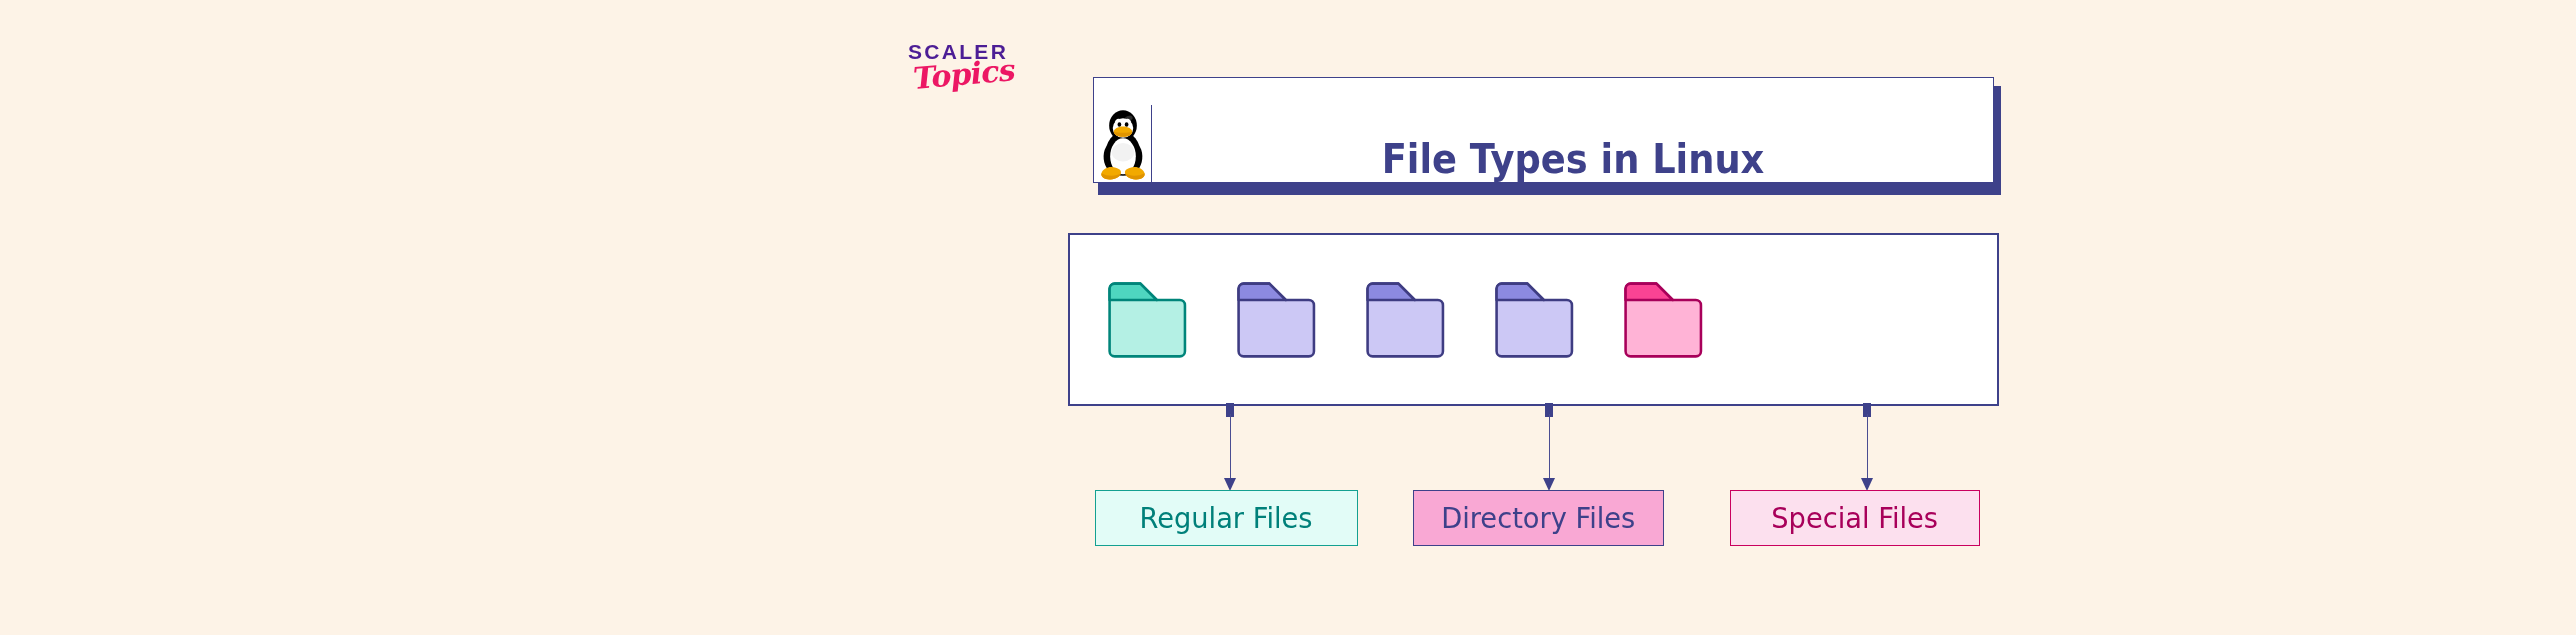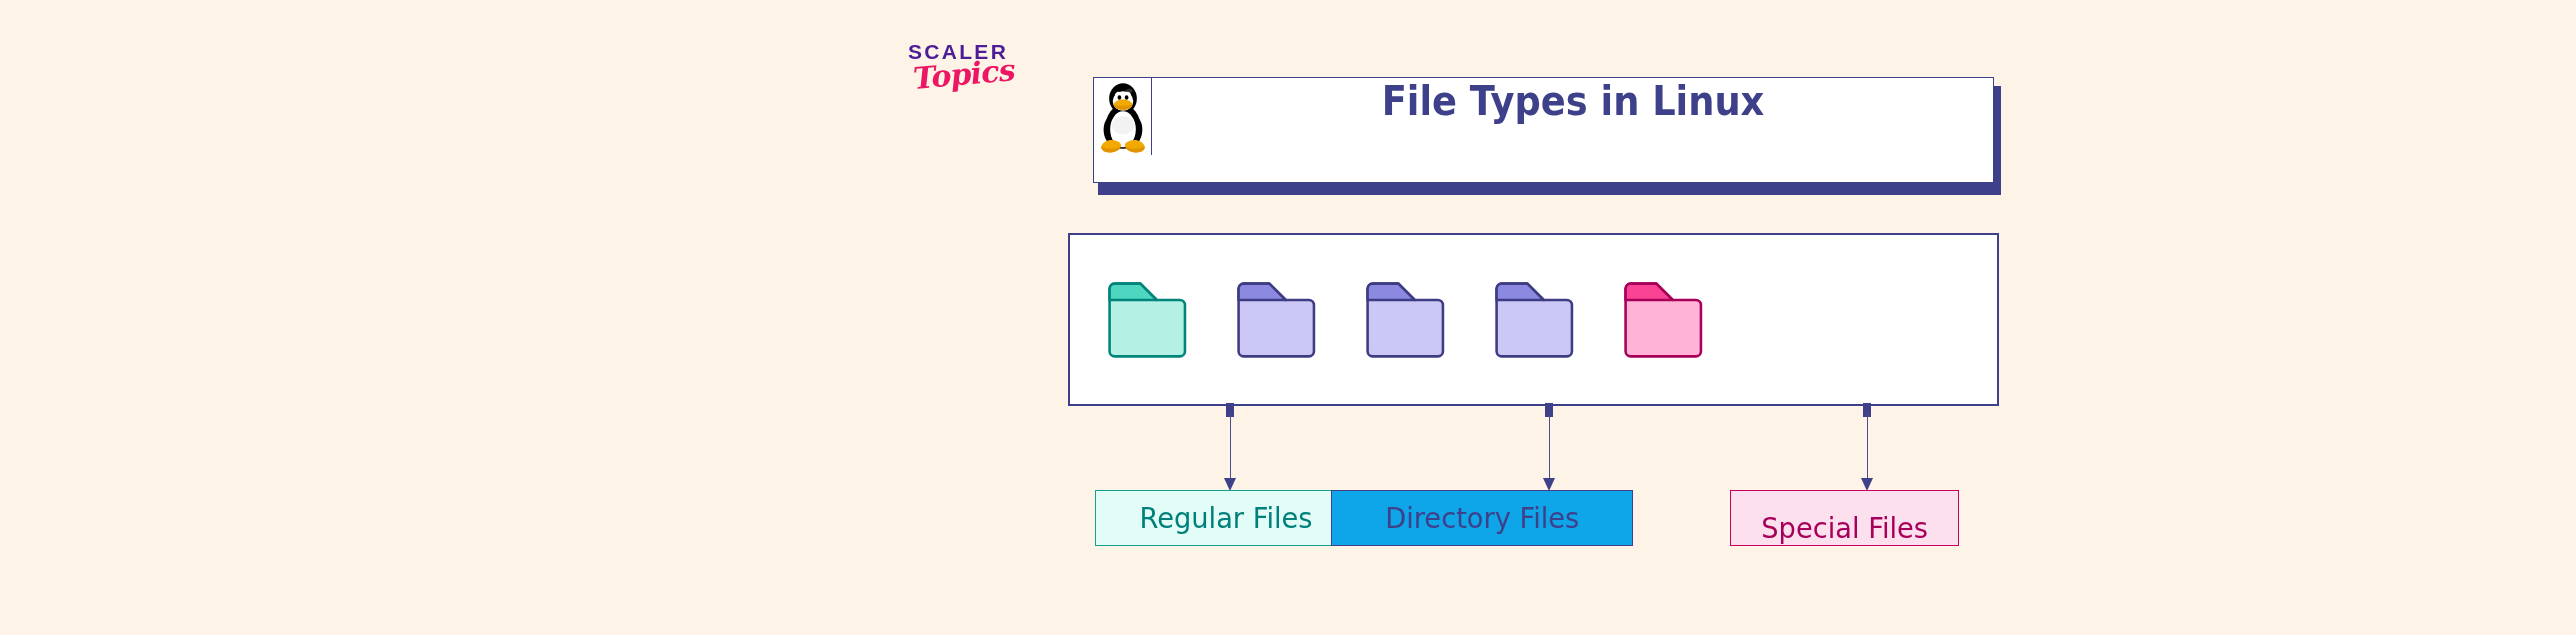--- a/index.html
+++ b/index.html
@@ -67,21 +67,21 @@
   #title-bar {
     position: absolute;
     left: 0;
     top: 0;
     width: 901px;
     height: 106px;
     background: #FFFFFF;
     border: 1.5px solid #3E418A;
     box-sizing: border-box;
     display: flex;
-    align-items: flex-start;
+    align-items: flex-end;
   }
   #title-logo-cell {
     width: 57px;
     flex: 0 0 57px;
     border-right: 1.5px solid #3E418A;
     display: flex;
     align-items: center;
     justify-content: center;
     background: #FFFFFF;
   }
@@ -272,20 +272,20 @@
 <div class="connector" style="left:1857px; top:403px; height:89px;">
   <div class="conn-stub"></div>
   <div class="conn-line" style="height:65px;"></div>
   <div class="conn-head" style="top:75px;"></div>
 </div>
 
 <div class="label-box" style="left:1095px; top:490px; width:263px; background:#E2FCF7; border-color:#13A091;">
   <span class="label-text" style="color:#00807A;">Regular Files</span>
 </div>
 
-<div class="label-box" style="left:1331px; top:490px; width:302px; background:#0ea5e9; border-color:#3E418A;">
+<div class="label-box" style="left:1413px; top:490px; width:251px; background:#f9a8d4; border-color:#3E418A;">
   <span class="label-text" style="color:#3E418A;">Directory Files</span>
 </div>
 
-<div class="label-box" style="left:1730px; top:490px; width:229px; background:#FCE0EE; border-color:#C9005E;align-items:flex-end;">
+<div class="label-box" style="left:1730px; top:490px; width:250px; background:#FCE0EE; border-color:#C9005E;">
   <span class="label-text" style="color:#A8005A;">Special Files</span>
 </div>
 
 
 </body></html>

